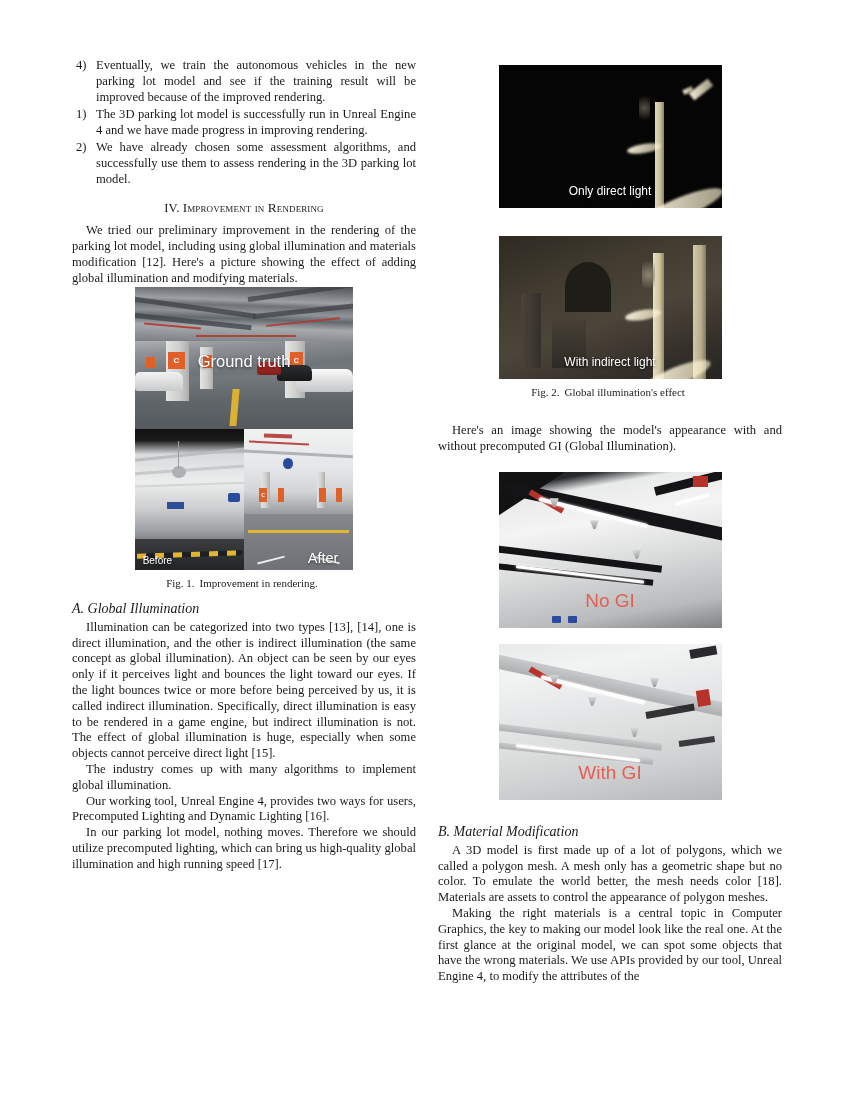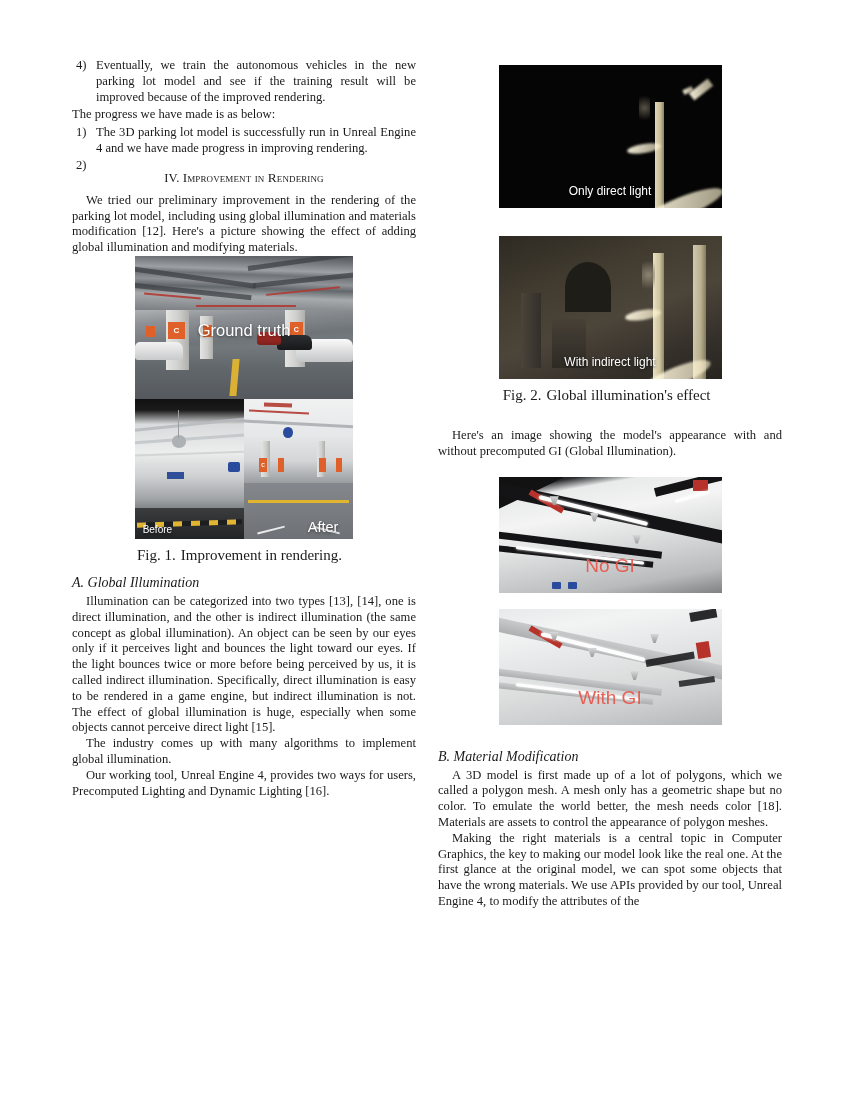--- a/index.html
+++ b/index.html
@@ -56,23 +56,23 @@
     font-variant: small-caps;
     font-size: 13.4px;
   }
   .sub-head {
     font-style: italic;
     font-size: 14px;
     margin: 11px 0 3px 0;
   }
 
   .fig-caption {
-    font-size: 15px;
-    text-align: right;
-    margin: 7px 11px 0 0;
+    font-size: 11px;
+    text-align: center;
+    margin: 7px 4px 0 0;
     line-height: 1.2;
   }
   .fig-caption .lbl { margin-right: 5px; }
 
   .figure { margin: 13px 0 0 0; }
 
   
   .fig1-wrap { width: 218px; margin: 0 auto; }
   .fig1 {
     width: 218px; height: 283px;
@@ -165,21 +165,21 @@
     position:absolute; left:50%; transform:translateX(-50%);
     bottom:10px;
     color:#fff; font-family:"Liberation Sans", sans-serif;
     font-size:12px; white-space:nowrap;
     text-shadow: 0 1px 3px rgba(0,0,0,.7);
   }
   .f2-gap { height:17px; }
 
   
   .fig3-wrap { width: 223px; margin: 0 auto; }
-  .f3-img { width:223px; height:116px; position:relative; overflow:hidden; }
+  .f3-img { width:223px; height:156px; position:relative; overflow:hidden; }
   .f3-nogi {
     background: linear-gradient(170deg,#1d1d1f 0%, #2a2b2d 9%, #e9eaea 16%, #f4f4f4 34%, #e0e1e1 52%, #cdcecf 68%, #b9babb 84%, #7f8183 100%);
   }
   .f3-withgi {
     background: linear-gradient(170deg,#e8e9ea 0%, #f2f3f3 18%, #e6e7e8 40%, #dcdddd 58%, #cfd0d1 76%, #b5b7b8 100%);
   }
   .f3-dbeam {
     position:absolute; background:#141416; transform-origin:left center;
   }
   .f3-gbeam {
@@ -218,29 +218,29 @@
 
     <div class="col">
 
       <ol class="numlist">
         <li>
           <span class="num">4)</span>
           <span>Eventually, we train the autonomous vehicles in the new parking lot model and see if the training result will be improved because of the improved rendering.</span>
         </li>
       </ol>
 
-      <p class="para lead">The progress we have made is as below:</p>
 
       <ol class="numlist" style="margin-top:2px;">
         <li>
           <span class="num">1)</span>
           <span>The 3D parking lot model is successfully run in Unreal Engine 4 and we have made progress in improving rendering.</span>
         </li>
         <li>
           <span class="num">2)</span>
+          <span>We have already chosen some assessment algorithms, and successfully use them to assess rendering in the 3D parking lot model.</span>
         </li>
       </ol>
 
       <div class="section-head">
         <span>IV.</span>
         <span class="sc">Improvement in Rendering</span>
       </div>
 
       <p class="para indent">We tried our preliminary improvement in the rendering of the parking lot model, including using global illumination and materials modification [12]. Here's a picture showing the effect of adding global illumination and modifying materials.</p>
 
@@ -315,20 +315,21 @@
       </div>
 
       <div class="sub-head">
         <span>A.</span>
         <span>Global Illumination</span>
       </div>
 
       <p class="para indent">Illumination can be categorized into two types [13], [14], one is direct illumination, and the other is indirect illumination (the same concept as global illumination). An object can be seen by our eyes only if it perceives light and bounces the light toward our eyes. If the light bounces twice or more before being perceived by us, it is called indirect illumination. Specifically, direct illumination is easy to be rendered in a game engine, but indirect illumination is not. The effect of global illumination is huge, especially when some objects cannot perceive direct light [15].</p>
       <p class="para indent">The industry comes up with many algorithms to implement global illumination.</p>
       <p class="para indent">Our working tool, Unreal Engine 4, provides two ways for users, Precomputed Lighting and Dynamic Lighting [16].</p>
+      <p class="para indent">In our parking lot model, nothing moves. Therefore we should utilize precomputed lighting, which can bring us high-quality global illumination and high running speed [17].</p>
     </div>
 
     <div class="col">
 
       <div class="fig2-wrap" style="margin-top:7px;">
         <div class="f2-img f2-dark">
           <div class="f2-col" style="right:26%;top:26%;width:9px;height:74%;opacity:.96;"></div>
           <div class="f2-beamshaft" style="right:4%;top:14%;width:24px;height:9px;transform:rotate(-38deg);"></div>
           <div class="f2-beamshaft" style="right:13%;top:16%;width:10px;height:5px;transform:rotate(-25deg);"></div>
           <div class="f2-beamshaft" style="right:27%;top:55%;width:34px;height:9px;border-radius:50%;transform:rotate(-9deg);"></div>

